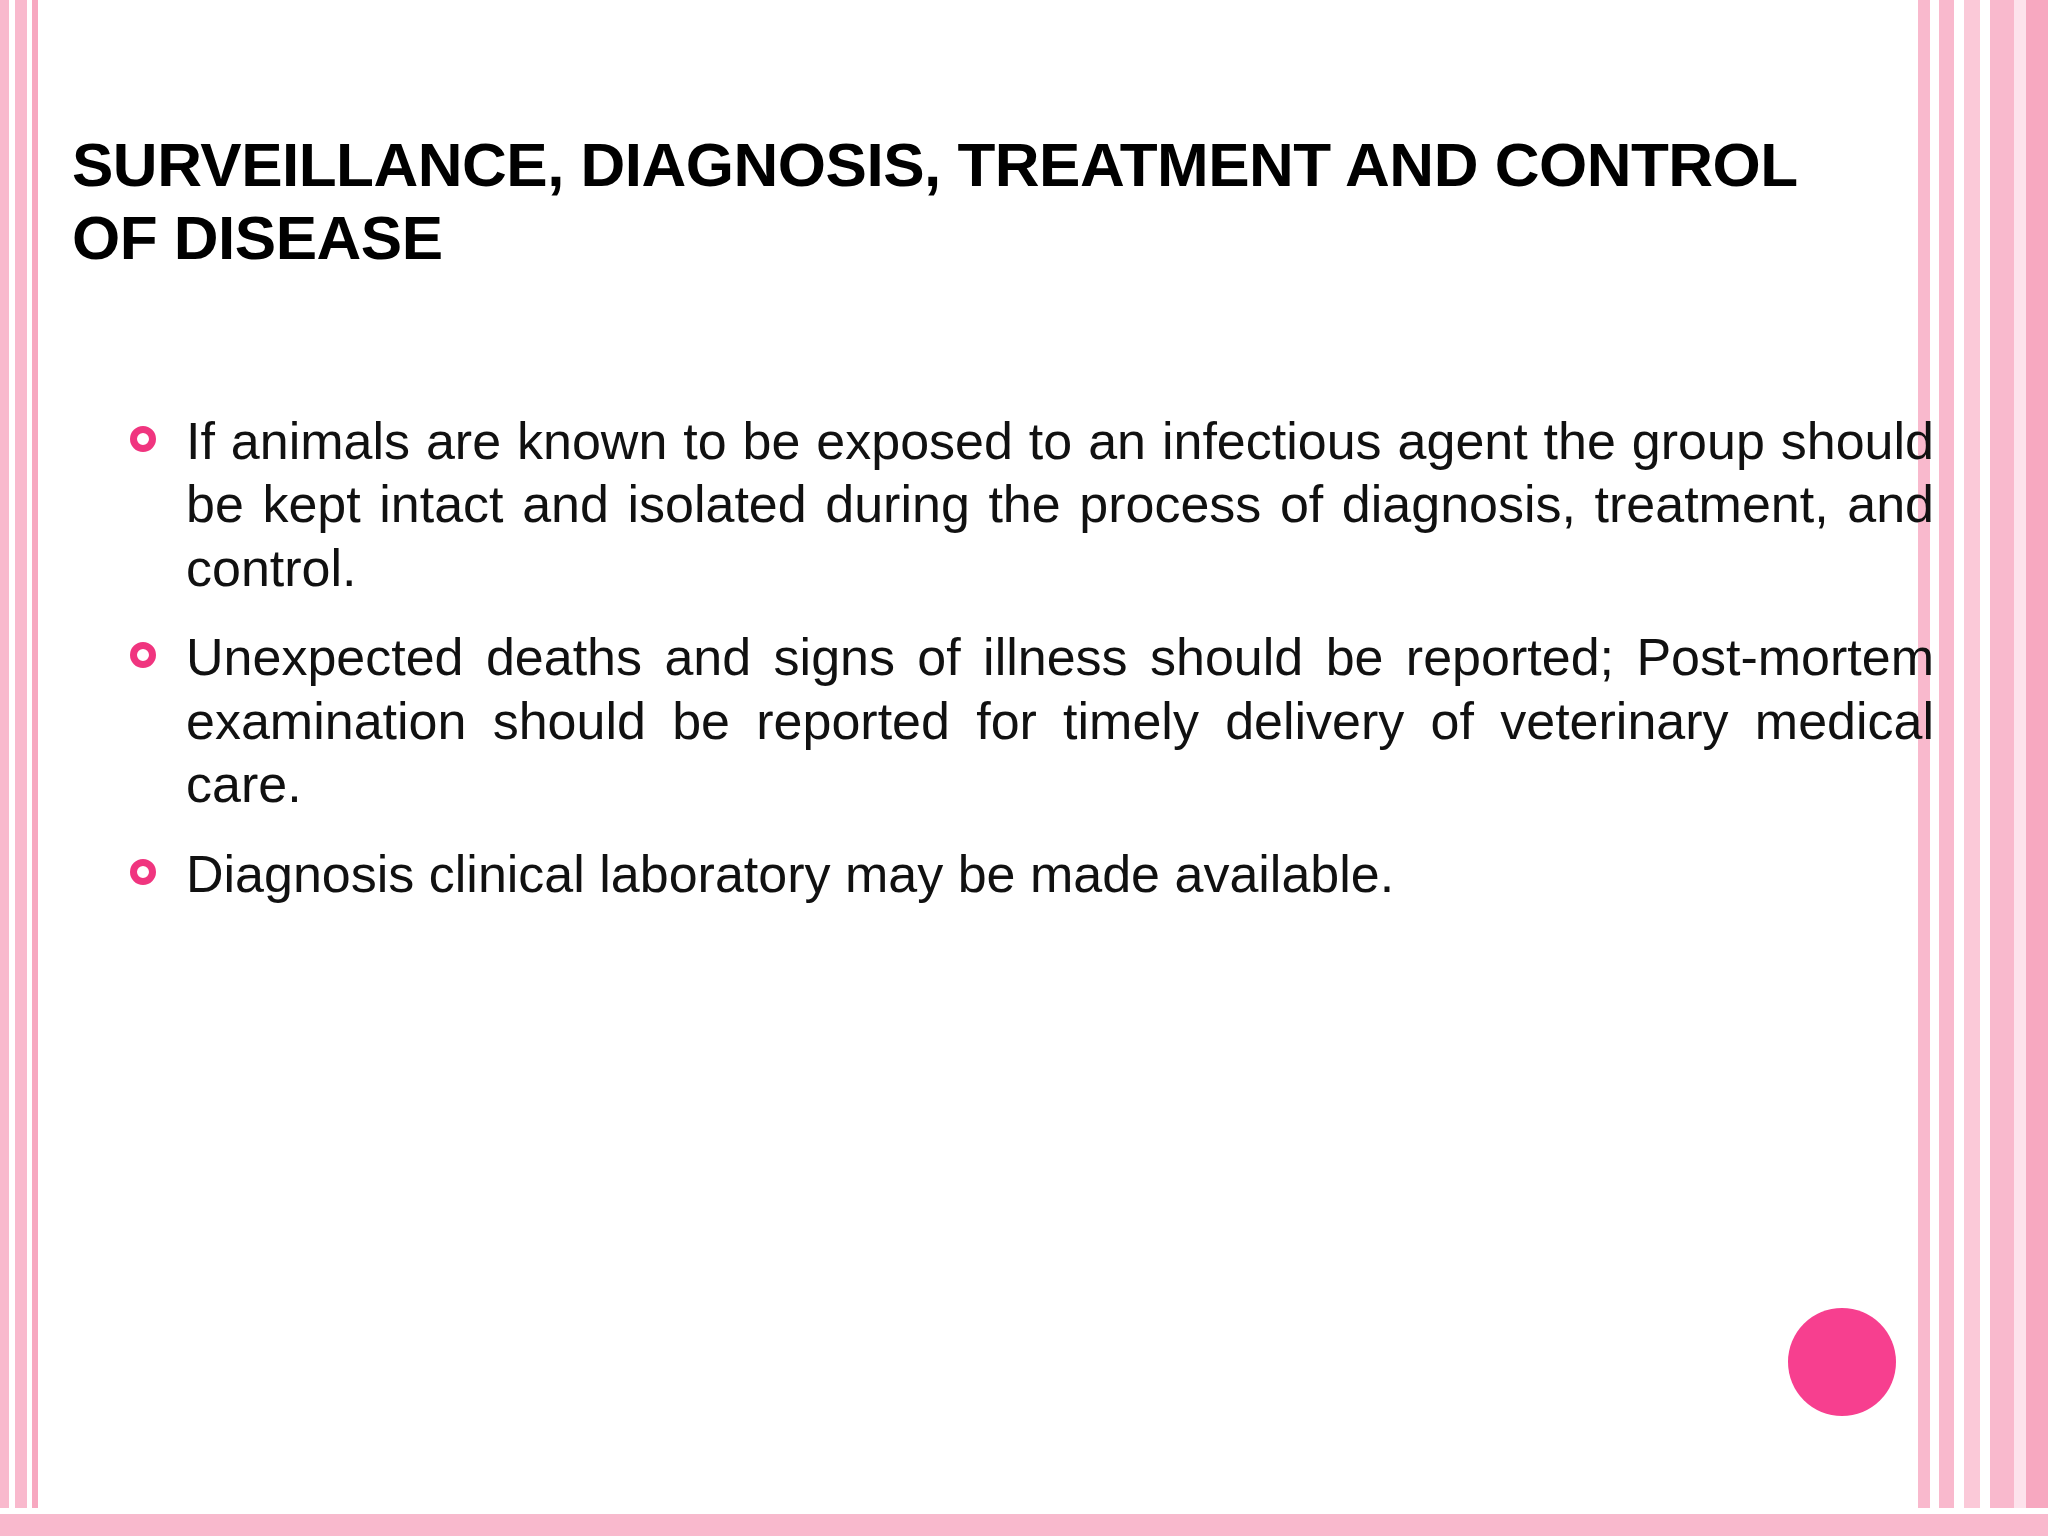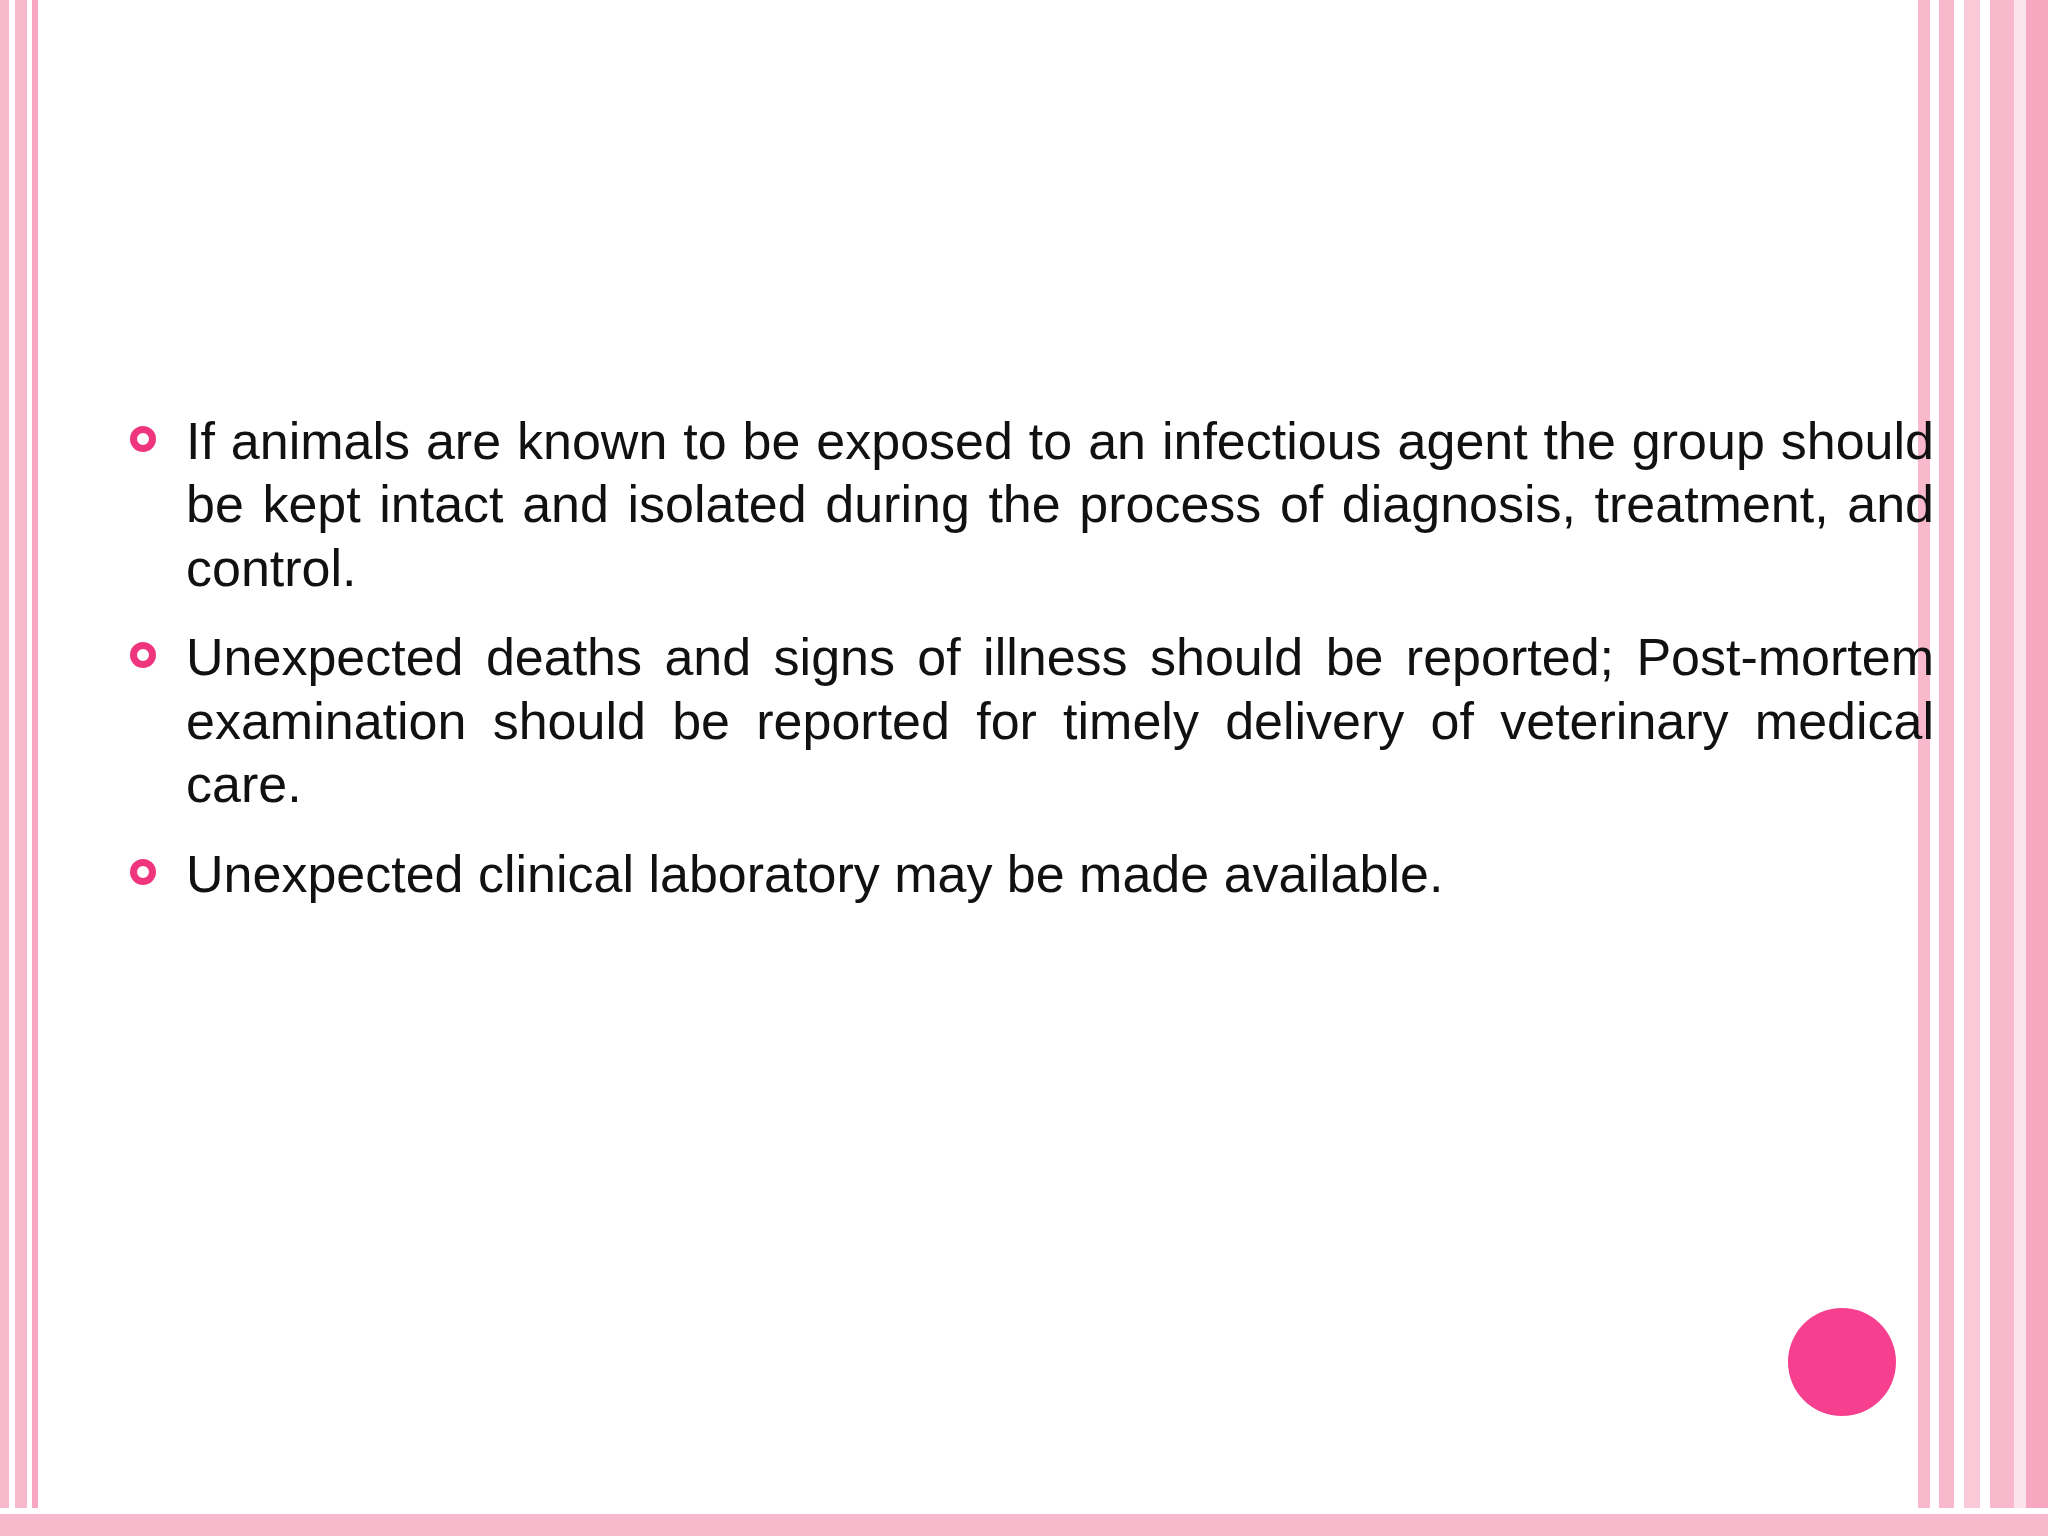--- a/index.html
+++ b/index.html
@@ -160,37 +160,38 @@
     <div class="r7"></div>
     <div class="r8"></div>
     <div class="r9"></div>
   </div>
 
   <div class="edge-bottom-inner"></div>
   <div class="edge-bottom"></div>
 
   <div class="content">
 
+    <div class="slide-title">SURVEILLANCE, DIAGNOSIS, TREATMENT AND CONTROL OF DISEASE</div>
 
     <div class="bullets">
 
 
       <div class="bullet">
         <span class="marker"></span>
         <span class="btext">If animals are known to be exposed to an infectious agent the group should be kept intact and isolated during the process of diagnosis, treatment, and control.</span>
       </div>
 
       <div class="bullet">
         <span class="marker"></span>
         <span class="btext">Unexpected deaths and signs of illness should be reported; Post-mortem examination should be reported for timely delivery of veterinary medical care.</span>
       </div>
 
       <div class="bullet nojustify">
         <span class="marker"></span>
-        <span class="btext">Unexpected clinical laboratory may be made available.</span>
+        <span class="btext">Diagnosis clinical laboratory may be made available.</span>
       </div>
 
     </div>
 
     <div class="pink-dot"></div>
 
   </div>
 </div>
 
 </body></html>

